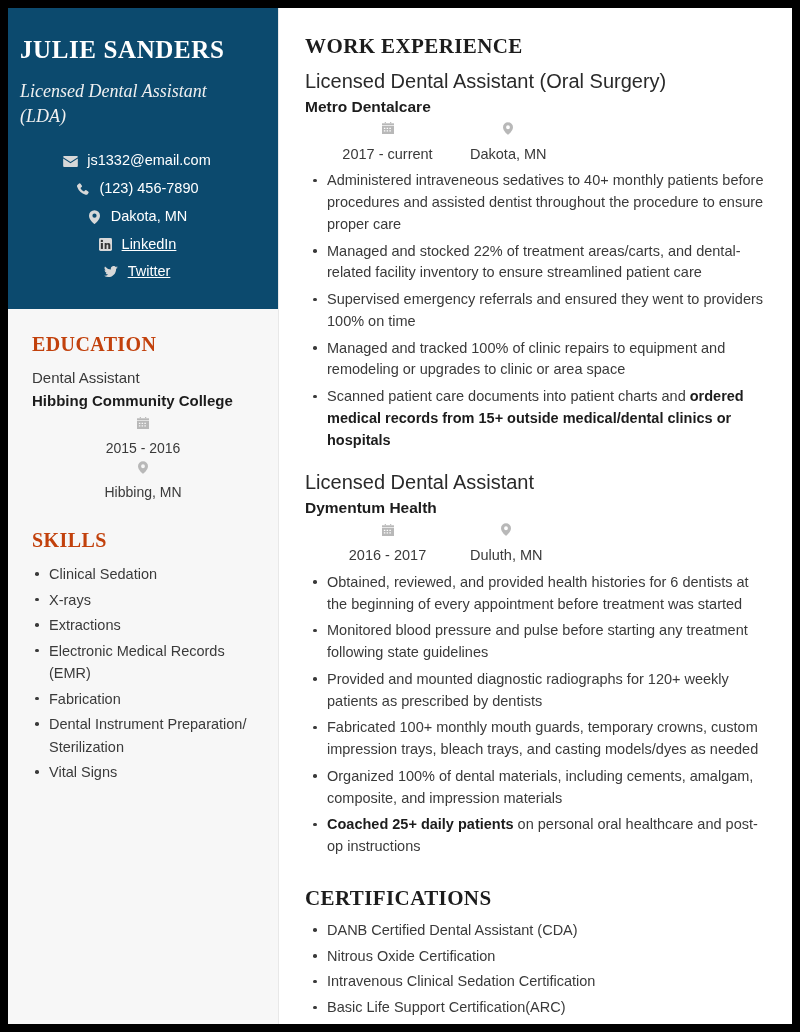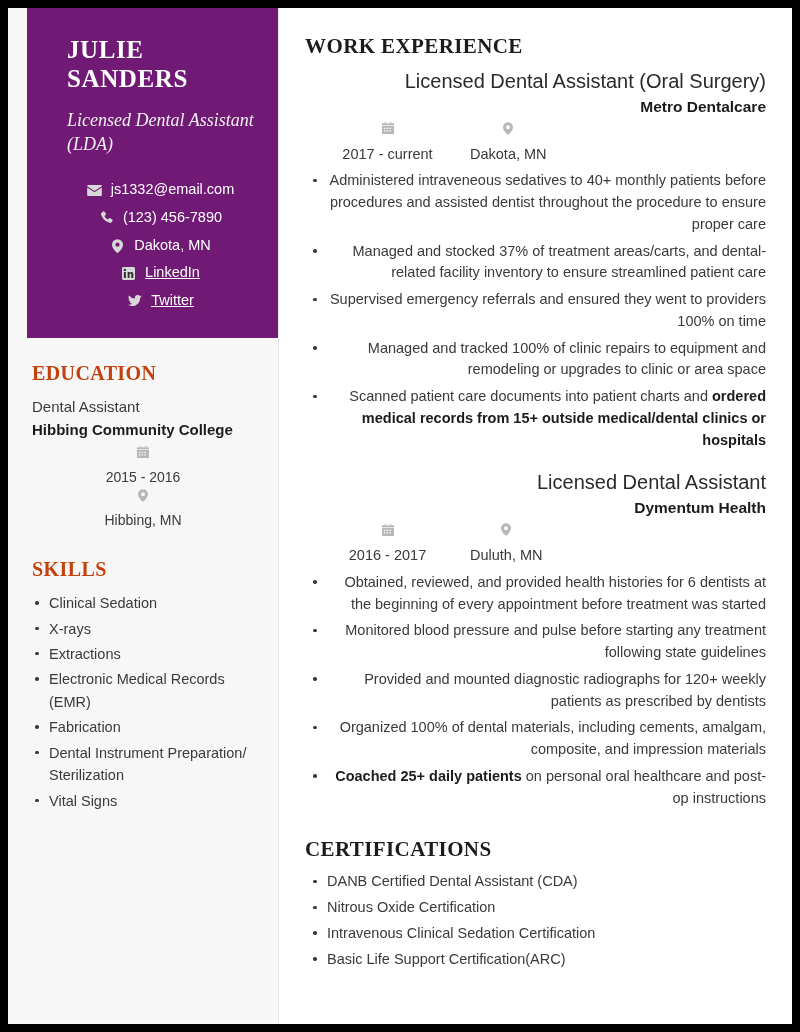--- a/index.html
+++ b/index.html
@@ -29,23 +29,22 @@
   .sidebar {
     width: 270px;
     flex: 0 0 270px;
     background: #f7f7f7;
     border-right: 1px solid #e8e8e8;
     display: flex;
     flex-direction: column;
   }
 
   .sidebar-header {
-    background: #701a75;
-    padding: 28px 24px 26px 40px;
-    margin-left: 19px;
+    background: #0c4a6e;
+    padding: 28px 24px 26px 12px;
   }
 
   .name {
     font-family: "Liberation Serif", serif;
     font-weight: bold;
     font-size: 25px;
     letter-spacing: 0.6px;
     color: #ffffff;
     margin: 0 0 14px 0;
     line-height: 1.15;
@@ -174,21 +173,21 @@
 
   .main-heading {
     font-family: "Liberation Serif", serif;
     font-weight: bold;
     font-size: 21px;
     letter-spacing: 0.4px;
     color: #1c1c1c;
     margin: 0 0 9px 0;
   }
 
-  .job { margin-bottom: 18px; text-align: right; }
+  .job { margin-bottom: 18px; }
   .job:last-child { margin-bottom: 0; }
 
   .job-title {
     font-size: 20px;
     font-weight: normal;
     color: #2a2a2a;
     line-height: 1.3;
     margin-bottom: 3px;
   }
   .job-company {
@@ -352,21 +351,21 @@
           <span class="meta-icon">
             <svg width="10" height="13" viewBox="0 0 12 15" fill="currentColor">
               <path d="M6 0a6 6 0 0 0-6 6c0 4.3 5.3 8.6 5.5 8.8a.8.8 0 0 0 1 0C6.7 14.6 12 10.3 12 6a6 6 0 0 0-6-6zm0 8.3A2.3 2.3 0 1 1 6 3.7a2.3 2.3 0 0 1 0 4.6z"></path>
             </svg>
           </span>
           <span>Dakota, MN</span>
         </div>
       </div>
       <ul class="bullet-list">
         <li>Administered intraveneous sedatives to 40+ monthly patients before procedures and assisted dentist throughout the procedure to ensure proper care</li>
-        <li>Managed and stocked 37% of treatment areas/carts, and dental-related facility inventory to ensure streamlined patient care</li>
+        <li>Managed and stocked 22% of treatment areas/carts, and dental-related facility inventory to ensure streamlined patient care</li>
         <li>Supervised emergency referrals and ensured they went to providers 100% on time</li>
         <li>Managed and tracked 100% of clinic repairs to equipment and remodeling or upgrades to clinic or area space</li>
         <li>Scanned patient care documents into patient charts and <b>ordered medical records from 15+ outside medical/dental clinics or hospitals</b></li>
       </ul>
     </section>
 
     <section class="job">
       <div class="job-title">Licensed Dental Assistant</div>
       <div class="job-company">Dymentum Health</div>
       <div class="job-meta">
@@ -386,20 +385,21 @@
               <path d="M6 0a6 6 0 0 0-6 6c0 4.3 5.3 8.6 5.5 8.8a.8.8 0 0 0 1 0C6.7 14.6 12 10.3 12 6a6 6 0 0 0-6-6zm0 8.3A2.3 2.3 0 1 1 6 3.7a2.3 2.3 0 0 1 0 4.6z"></path>
             </svg>
           </span>
           <span>Duluth, MN</span>
         </div>
       </div>
       <ul class="bullet-list">
         <li>Obtained, reviewed, and provided health histories for 6 dentists at the beginning of every appointment before treatment was started</li>
         <li>Monitored blood pressure and pulse before starting any treatment following state guidelines</li>
         <li>Provided and mounted diagnostic radiographs for 120+ weekly patients as prescribed by dentists</li>
+        <li>Fabricated 100+ monthly mouth guards, temporary crowns, custom impression trays, bleach trays, and casting models/dyes as needed</li>
         <li>Organized 100% of dental materials, including cements, amalgam, composite, and impression materials</li>
         <li><b>Coached 25+ daily patients</b> on personal oral healthcare and post-op instructions</li>
       </ul>
     </section>
 
     <section class="certifications">
       <h2 class="main-heading">CERTIFICATIONS</h2>
       <ul class="bullet-list">
         <li>DANB Certified Dental Assistant (CDA)</li>
         <li>Nitrous Oxide Certification</li>

